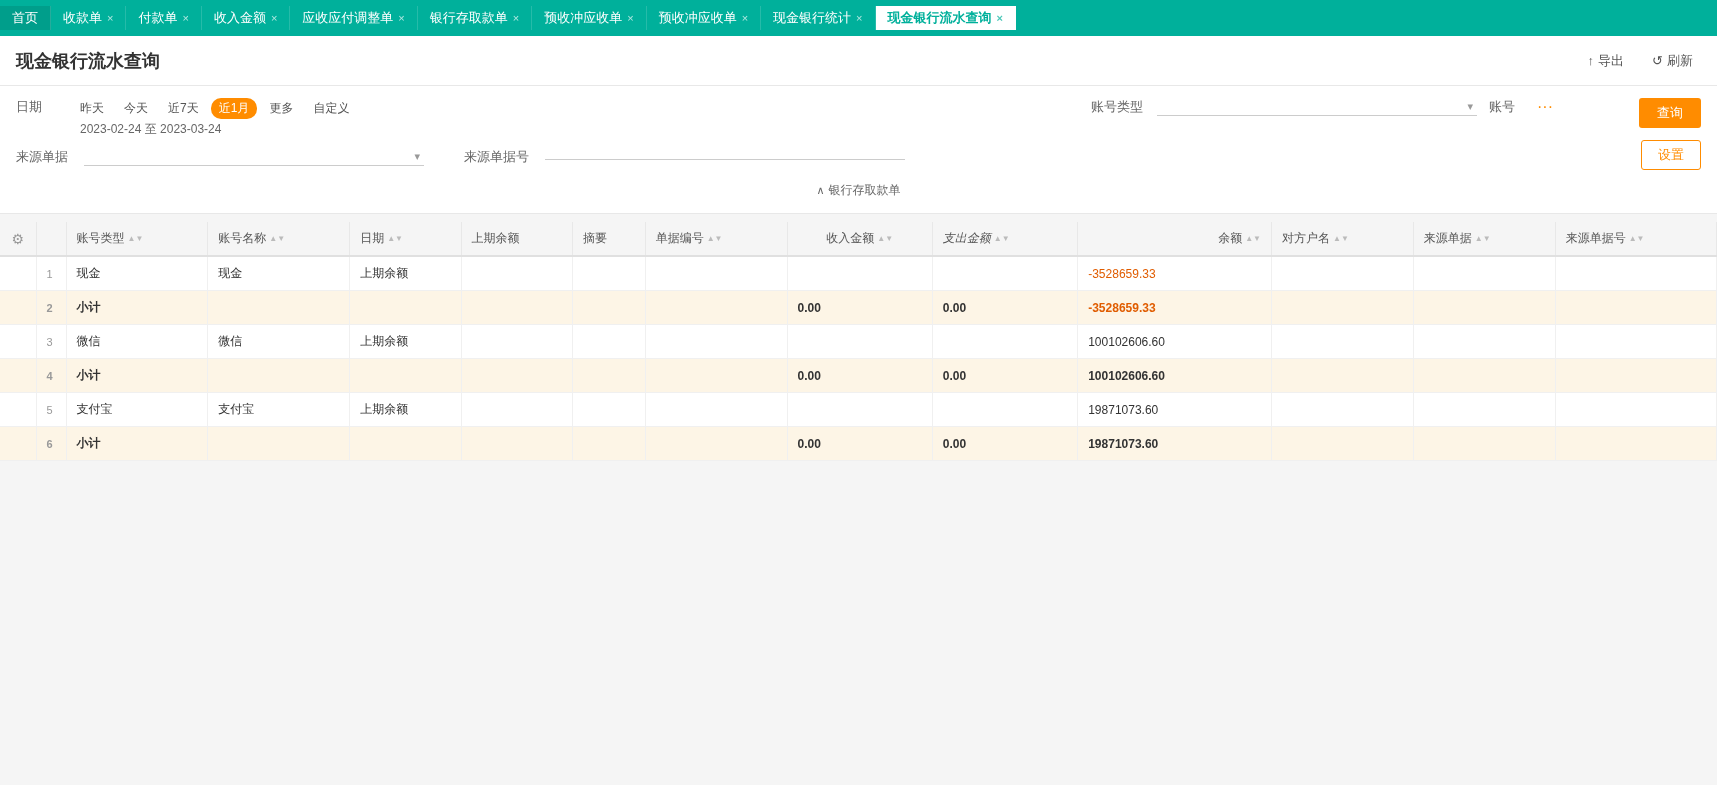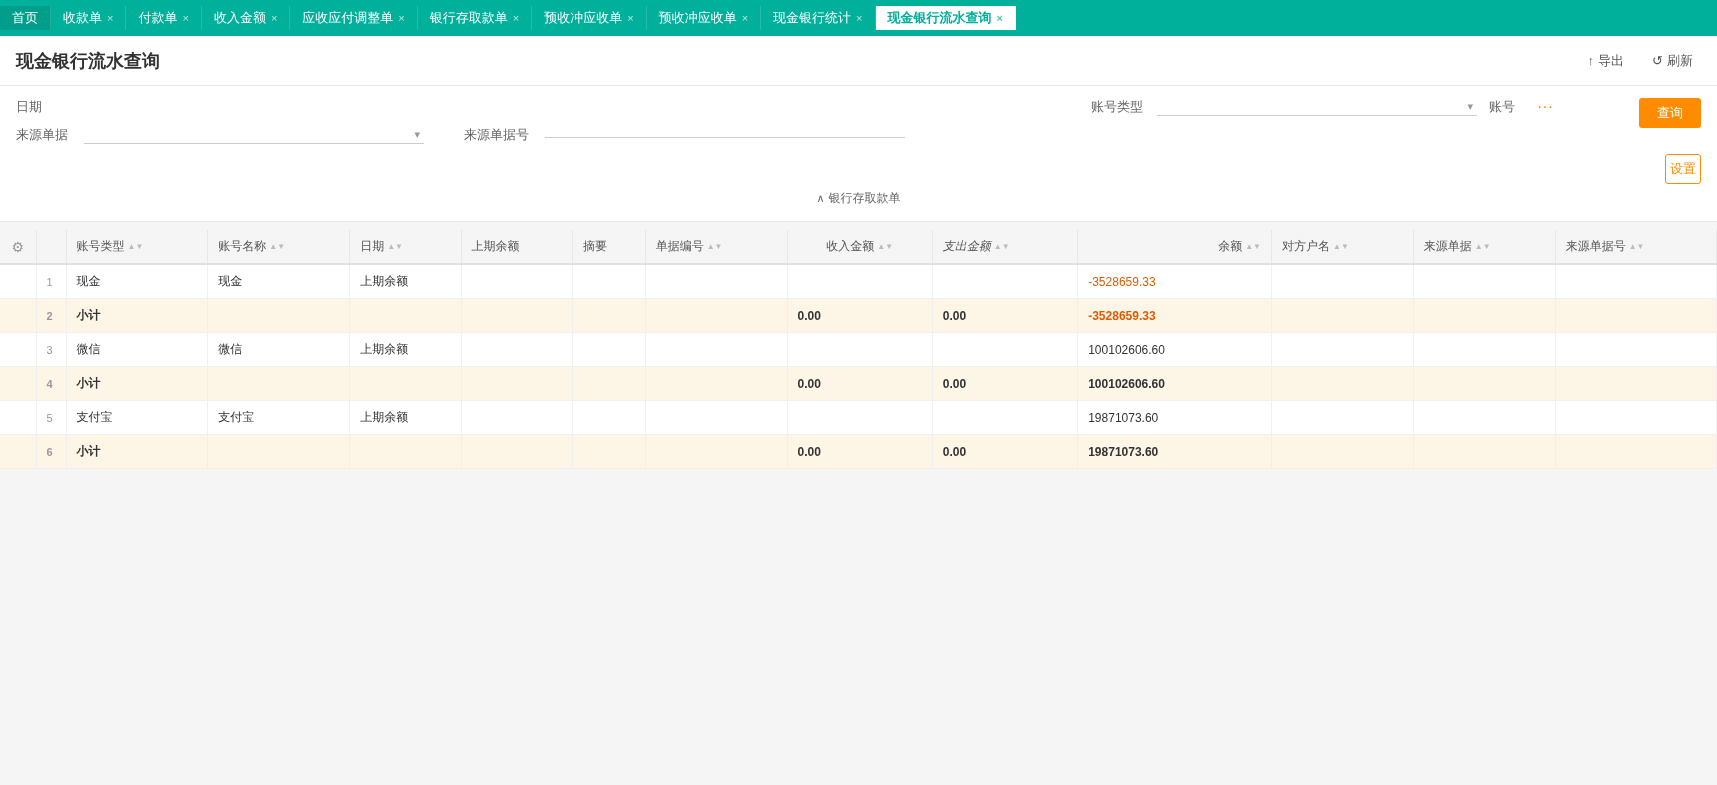--- a/index.html
+++ b/index.html
@@ -144,21 +144,21 @@
       border: none;
       padding: 6px 18px;
       border-radius: 3px;
       cursor: pointer;
       font-size: 13px;
     }
     .btn-settings {
       background: #fff;
       color: #ff8c00;
       border: 1px solid #ff8c00;
-      padding: 5px 4px;
+      padding: 5px 16px;
       border-radius: 3px;
       cursor: pointer;
       font-size: 13px;
       margin-top: 4px;
     }
 
     .collapse-bar {
       display: flex;
       justify-content: center;
       align-items: center;
@@ -290,20 +290,31 @@
   </div>
 </div>
 
 <div class="filter-area">
   <div style="display:flex; align-items:flex-start; gap:40px;">
 
     <div style="flex:1;">
 
       <div class="filter-row" style="align-items:flex-start;">
         <span class="filter-label">日期</span>
+        <div style="display:flex; flex-direction:column;">
+          <div class="date-options">
+            <span class="date-btn">昨天</span>
+            <span class="date-btn">今天</span>
+            <span class="date-btn">近7天</span>
+            <span class="date-btn active">近1月</span>
+            <span class="date-btn">更多</span>
+            <span class="date-btn">自定义</span>
+          </div>
+          <div class="date-range" style="margin-top:2px; margin-left:8px;">2023-02-24 至 2023-03-24</div>
+        </div>
       </div>
 
       <div class="filter-row" style="margin-top:4px;">
         <span class="filter-label">来源单据</span>
         <div class="filter-select" style="min-width:340px;">
           <span class="filter-select-text"></span>
           <span class="filter-select-arrow">▾</span>
         </div>
         <span class="filter-label" style="margin-left:24px;">来源单据号</span>
         <div class="filter-input" style="min-width:360px; display:inline-block;"></div>
@@ -315,21 +326,21 @@
         <span class="filter-label" style="min-width:54px;">账号类型</span>
         <div class="filter-select" style="min-width:320px;">
           <span class="filter-select-text"></span>
           <span class="filter-select-arrow">▾</span>
         </div>
         <span class="filter-label" style="min-width:28px;">账号</span>
         <span class="filter-dots">···</span>
       </div>
     </div>
 
-    <div style="display:flex; flex-direction:column; gap:22px; align-items:flex-end; min-width:70px;">
+    <div style="display:flex; flex-direction:column; gap:8px; align-items:flex-end; min-width:70px;">
       <button class="btn-query">查询</button>
       <button class="btn-settings">设置</button>
     </div>
   </div>
 
   <div class="collapse-bar">
     <span style="font-size:11px;">∧</span>
     <span>银行存取款单</span>
   </div>
 </div>

